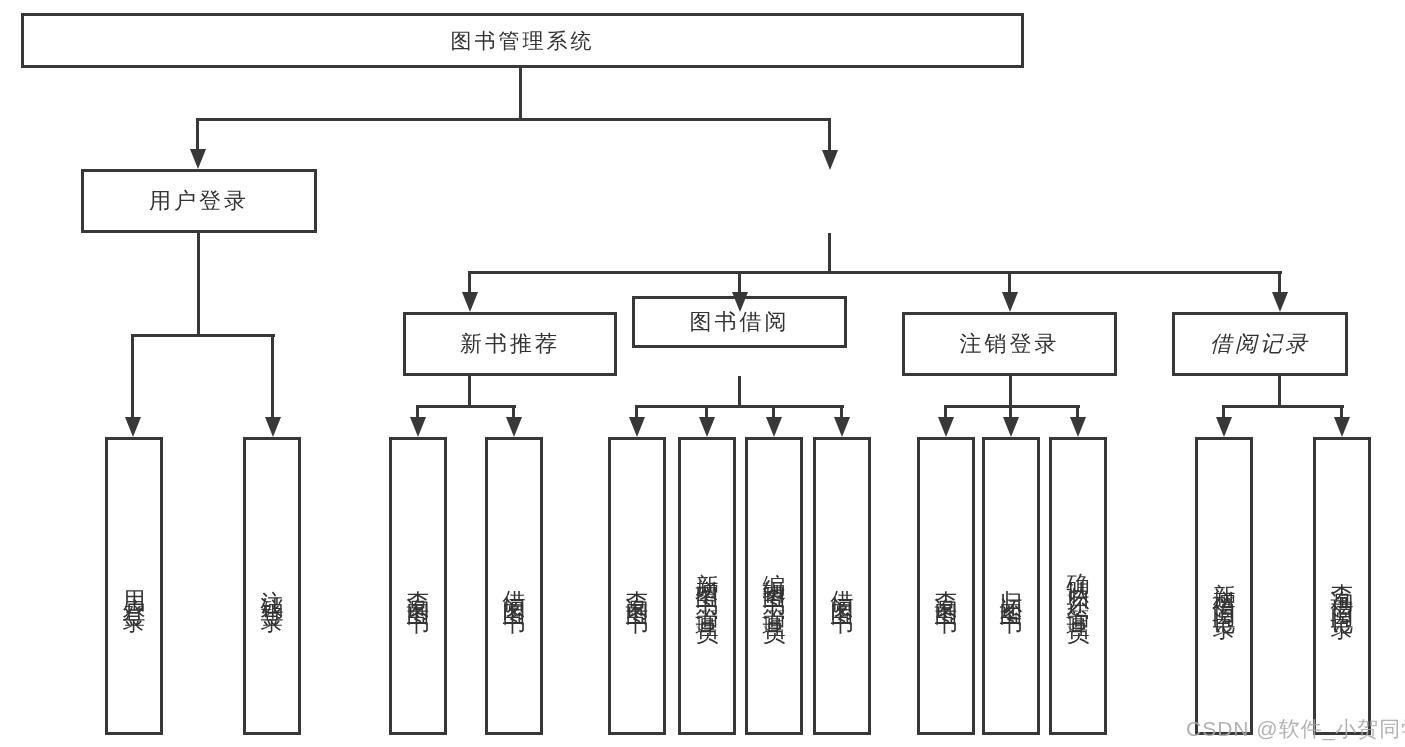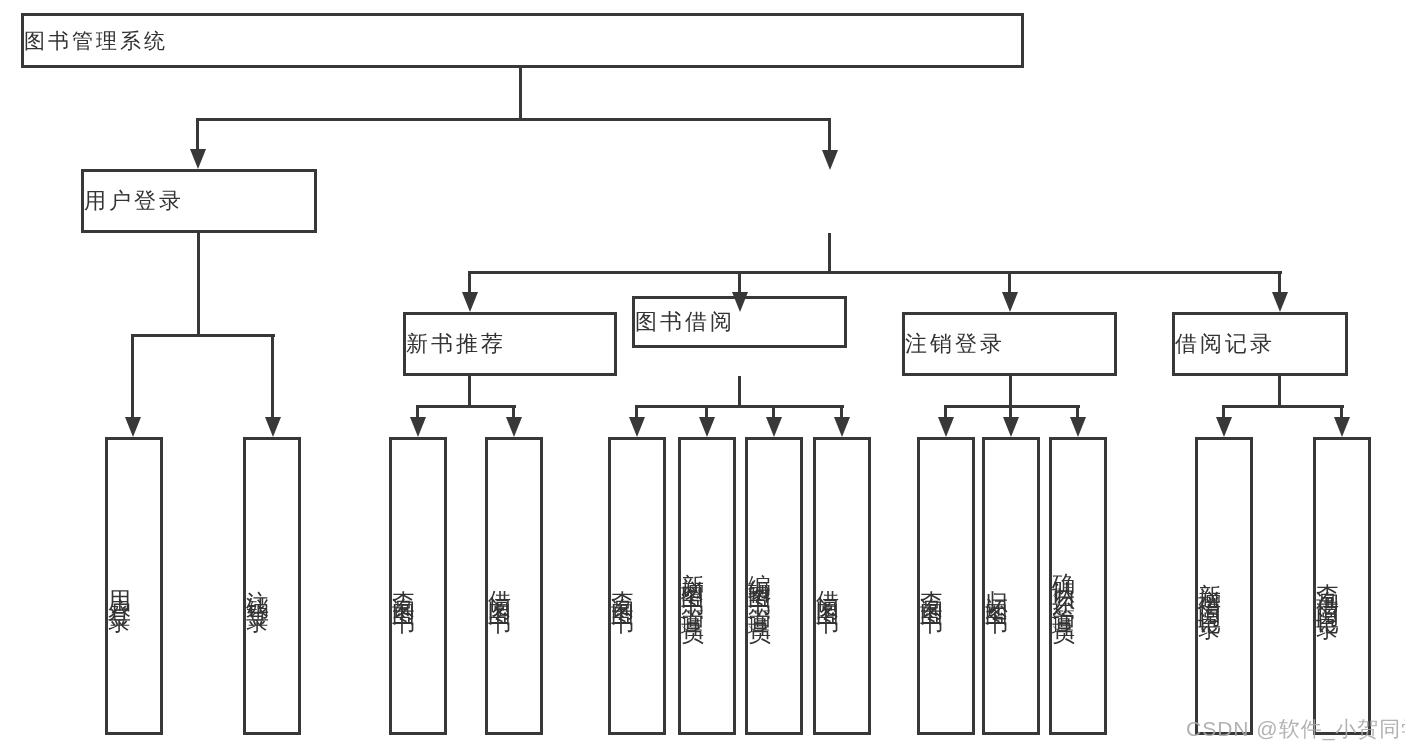--- a/index.html
+++ b/index.html
@@ -11,20 +11,21 @@
     font-family: "Liberation Sans", sans-serif;
     overflow: hidden;
   }
   .box {
     position: absolute;
     background: #ffffff;
     border: 3px solid #383838;
     box-sizing: border-box;
     display: flex;
     align-items: center;
+    justify-content: center;
     color: #333333;
     z-index: 2;
   }
   .h-label { font-size: 22px; letter-spacing: 3px; }
   .root-label { font-size: 21px; letter-spacing: 3px; }
   .leaf { width: 58px; top: 437px; height: 298px; }
   .leaf span {
     writing-mode: vertical-rl;
     text-orientation: mixed;
     font-size: 23px;
@@ -132,21 +133,21 @@
 
   <div class="box" style="left:363px; top:312px; width:214px; height:64px;margin-left:40px;">
     <span class="h-label">新书推荐</span>
   </div>
   <div class="box" style="left:632px; top:296px; width:215px; height:52px;">
     <span class="h-label">图书借阅</span>
   </div>
   <div class="box" style="left:902px; top:312px; width:215px; height:64px;">
     <span class="h-label">注销登录</span>
   </div>
-  <div class="box" style="left:1172px; top:312px; width:176px; height:64px;">
+  <div class="box" style="left:1172px; top:312px; width:176px; height:64px;font-style:italic;">
     <span class="h-label">借阅记录</span>
   </div>
 
   <div class="box leaf" style="left:105px;">
     <span>用户登录</span>
   </div>
   <div class="box leaf" style="left:243px;">
     <span>注销登录</span>
   </div>
 

